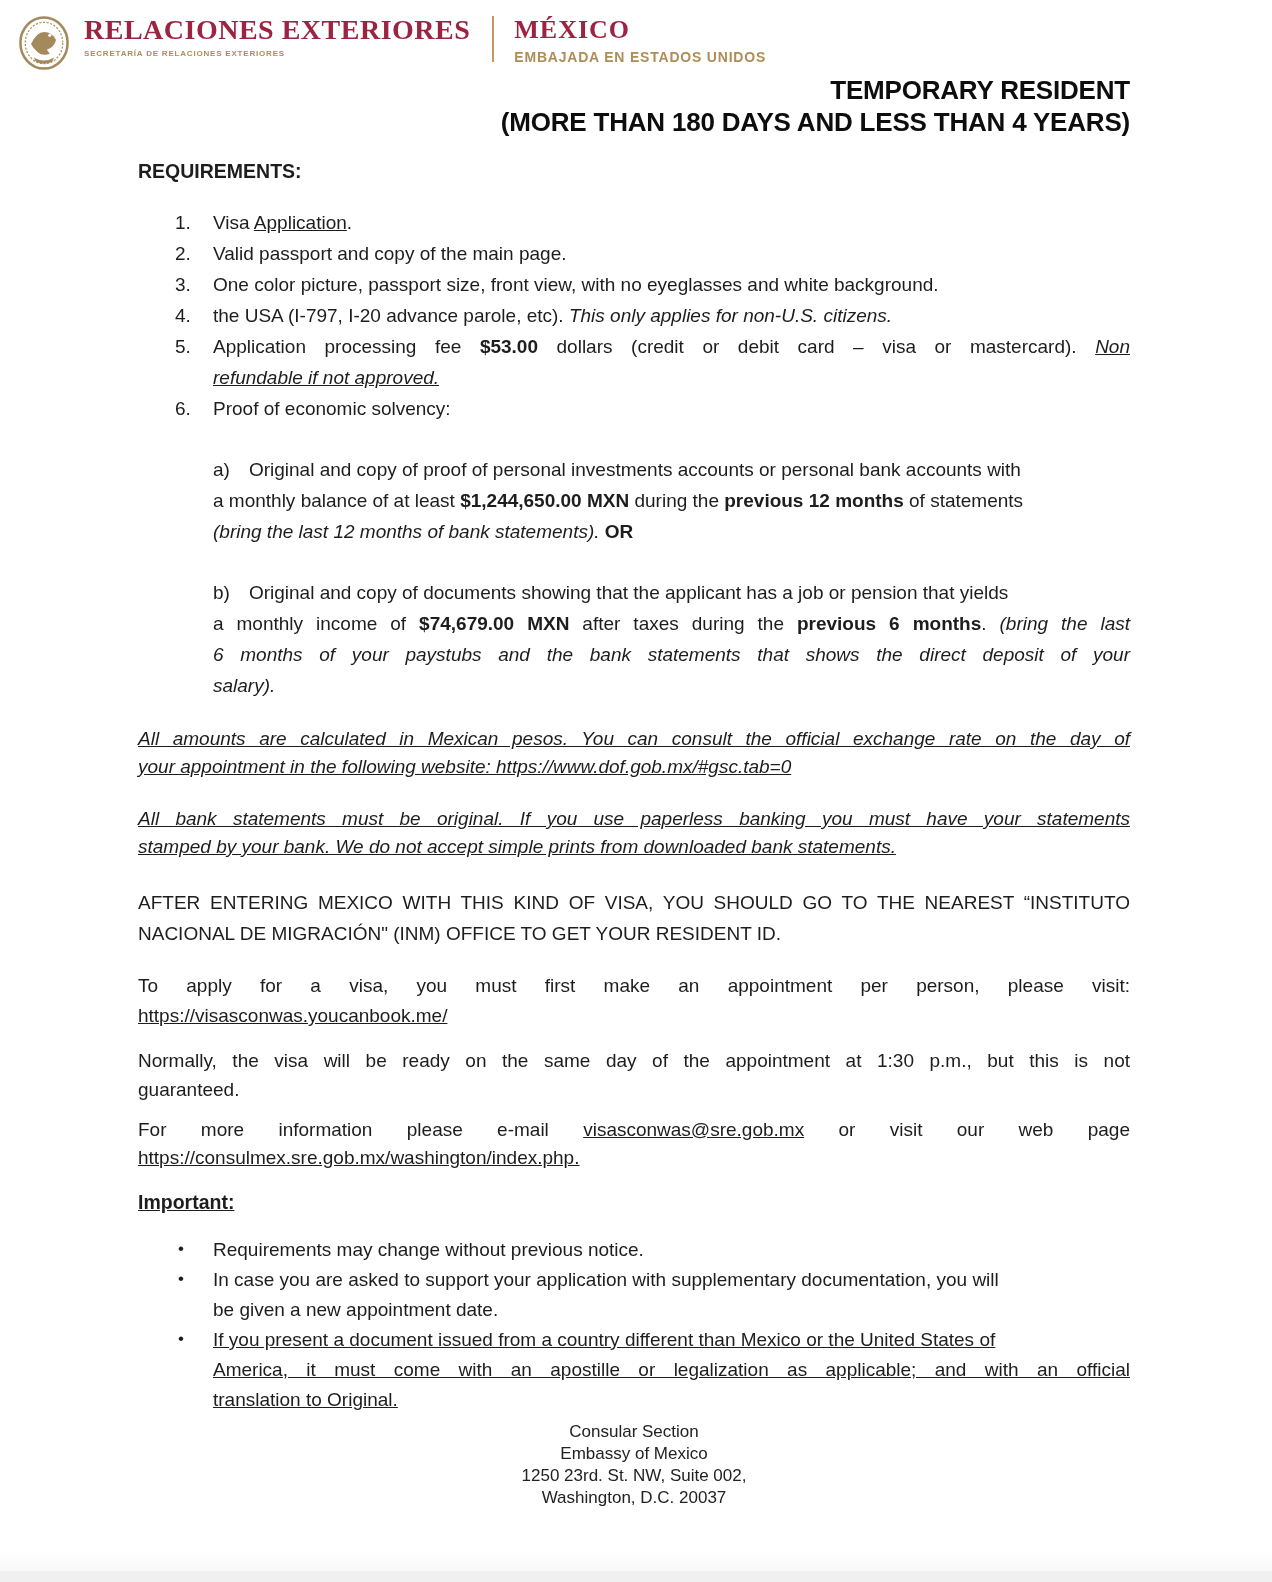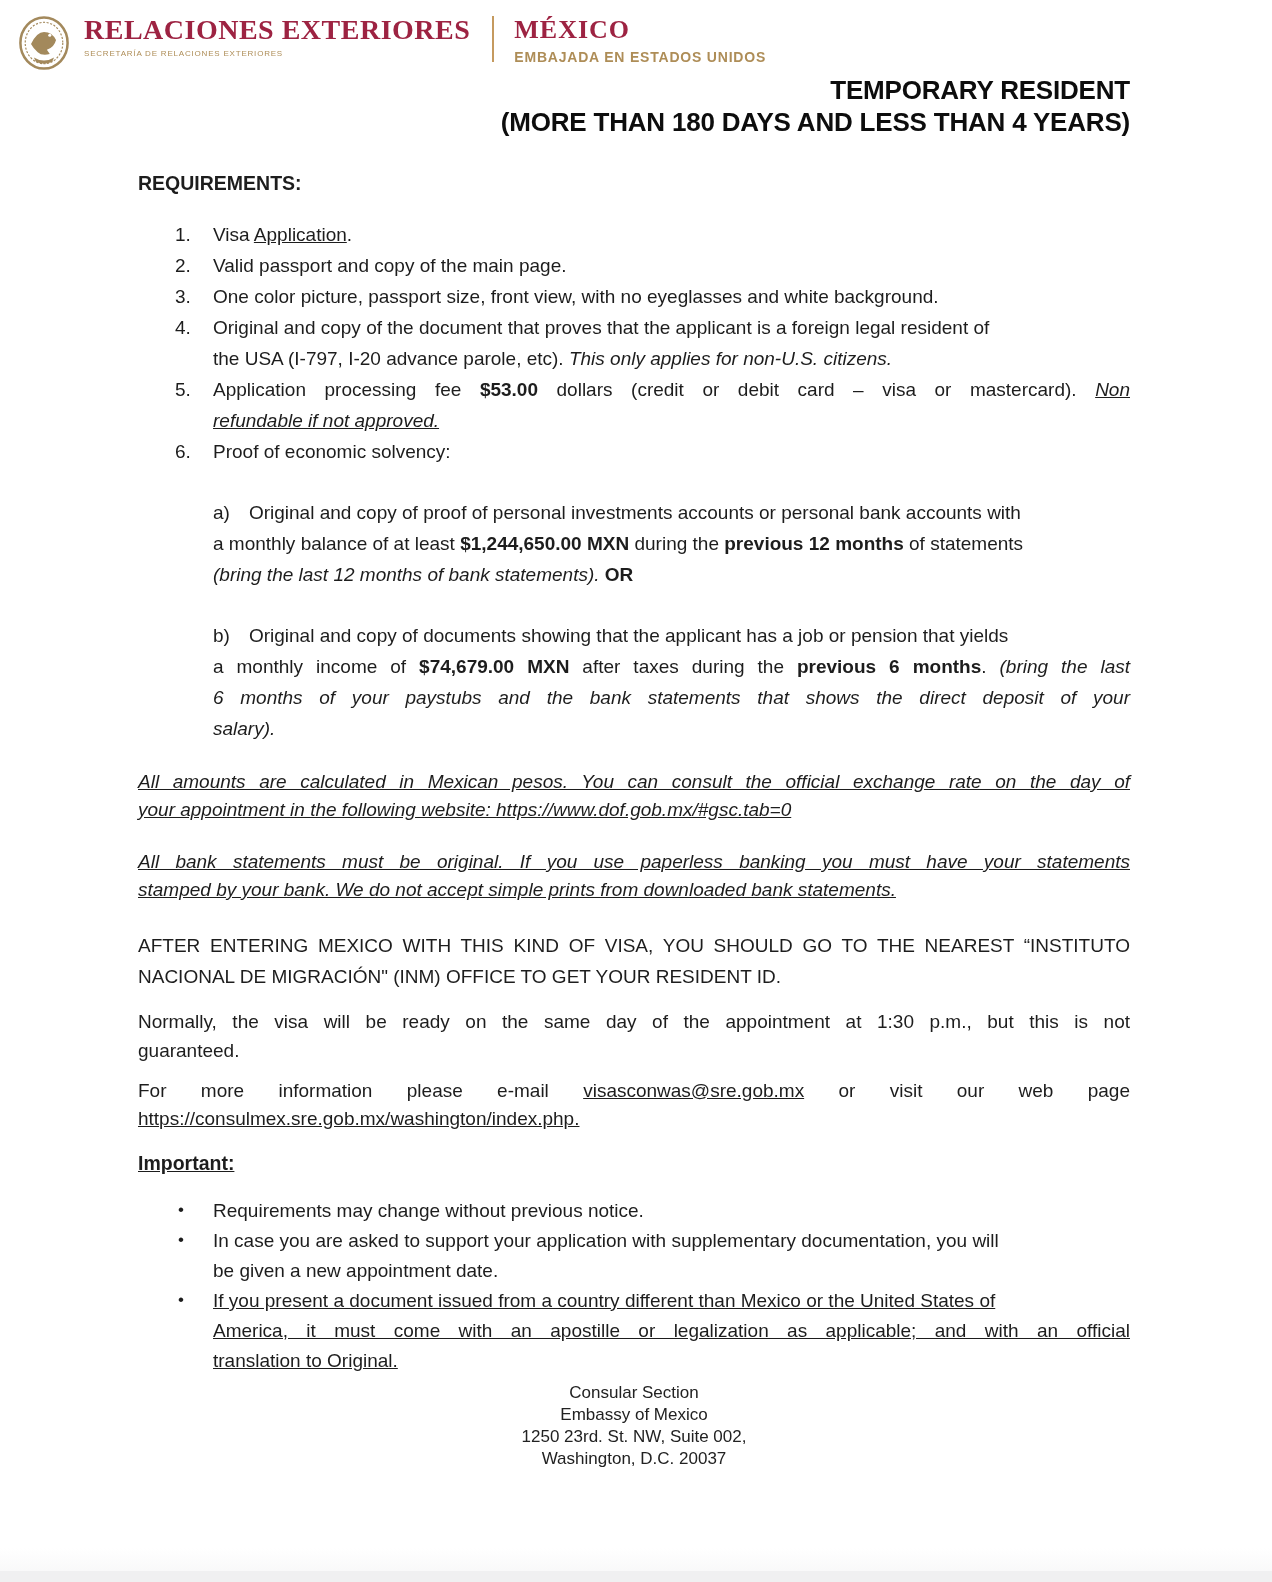--- a/index.html
+++ b/index.html
@@ -12,33 +12,33 @@
   }
   
   .header { display:flex; align-items:flex-start; padding:13px 0 0 18px; height:72px; }
   .seal { width:52px; height:56px; flex:0 0 auto; margin-top:2px; }
   .brand-block { margin-left:14px; }
   .brand-name {
     font-family:"Liberation Serif","DejaVu Serif",serif;
     font-weight:700; font-size:28px; letter-spacing:0.5px; color:#9D2342; line-height:34px;
   }
   .brand-sub {
-    font-weight:400; font-size:8px; letter-spacing:0.8px; color:#AE8D57; margin-top:2px;
+    font-weight:700; font-size:8px; letter-spacing:0.8px; color:#AE8D57; margin-top:2px;
   }
   .logo-divider { width:2px; height:46px; background:#C59A5F; margin:3px 20px 0 22px; flex:0 0 auto; }
   .country-block { margin-top:0px; }
   .country-name {
     font-family:"Liberation Serif","DejaVu Serif",serif;
     font-weight:700; font-size:26px; letter-spacing:1px; color:#9D2342; line-height:34px;
   }
   .country-sub { font-weight:700; font-size:14px; letter-spacing:0.8px; color:#AE8D57; margin-top:2px; }
   
   .content { padding:0 142px 0 138px; }
   .doc-title { text-align:right; font-weight:700; color:#0d0d0d; font-size:26px; line-height:32px; letter-spacing:-0.2px; margin-top:2px; }
-  .req-heading { font-weight:700; font-size:19.5px; margin-top:34px; }
+  .req-heading { font-weight:700; font-size:19.5px; margin-top:22px; }
   .list { margin-top:24px; }
   .li { position:relative; padding-left:75px; line-height:31px; }
   .li .num { position:absolute; left:37px; top:0; }
   .sub { padding-left:75px; line-height:31px; }
   .sub-a { margin-top:30px; }
   .sub-b { margin-top:30px; }
   .note { line-height:28px; }
   .note-exchange { margin-top:24px; }
   .note-bank { margin-top:24px; }
   .note-inm { margin-top:26px; line-height:31px; }
@@ -110,21 +110,20 @@
       </div>
       <div class="li">
         <span class="num">3.</span>
         <div>
             <div class="ln"><span>One color picture, passport size, front view, with no eyeglasses and white background.</span></div>
           </div>
       </div>
       <div class="li">
         <span class="num">4.</span>
         <div>
-            <div class="ln"><span>Original and copy of the document that proves that the applicant is a foreign legal resident of</span></div>
             <div class="ln"><span>the USA (I-797, I-20 advance parole, etc). </span><span class="i">This only applies for non-U.S. citizens.</span></div>
           </div>
       </div>
       <div class="li">
         <span class="num">5.</span>
         <div>
             <div class="ln j"><span>Application processing fee </span><span class="b">$53.00</span><span> dollars (credit or debit card – visa or mastercard). </span><span class="i u">Non</span></div>
             <div class="ln"><span class="i u">refundable if not approved.</span></div>
           </div>
       </div>
@@ -153,20 +152,24 @@
         <div class="ln"><span class="i u">your appointment in the following website: </span><a class="i u lk">https://www.dof.gob.mx/#gsc.tab=0</a></div>
       </div>
     <div class="note note-bank">
         <div class="ln j"><span class="i u">All bank statements must be original. If you use paperless banking you must have your statements</span></div>
         <div class="ln"><span class="i u">stamped by your bank. We do not accept simple prints from downloaded bank statements.</span></div>
       </div>
     <div class="note note-inm">
         <div class="ln j"><span>AFTER ENTERING MEXICO WITH THIS KIND OF VISA, YOU SHOULD GO TO THE NEAREST “INSTITUTO</span></div>
         <div class="ln"><span>NACIONAL DE MIGRACIÓN" (INM) OFFICE TO GET YOUR RESIDENT ID.</span></div>
       </div>
+    <div class="note note-appointment">
+        <div class="ln j"><span>To apply for a visa, you must first make an appointment per person, please visit:</span></div>
+        <div class="ln"><a class="u lk">https://visasconwas.youcanbook.me/</a></div>
+      </div>
     <div class="note note-ready">
         <div class="ln j"><span>Normally, the visa will be ready on the same day of the appointment at 1:30 p.m., but this is not</span></div>
         <div class="ln"><span>guaranteed.</span></div>
       </div>
     <div class="note note-info">
         <div class="ln j"><span>For more information please e-mail </span><a class="u lk">visasconwas@sre.gob.mx</a><span> or visit our web page</span></div>
         <div class="ln"><a class="u lk">https://consulmex.sre.gob.mx/washington/index.php.</a></div>
       </div>
 
     <div class="important-heading">Important:</div>

